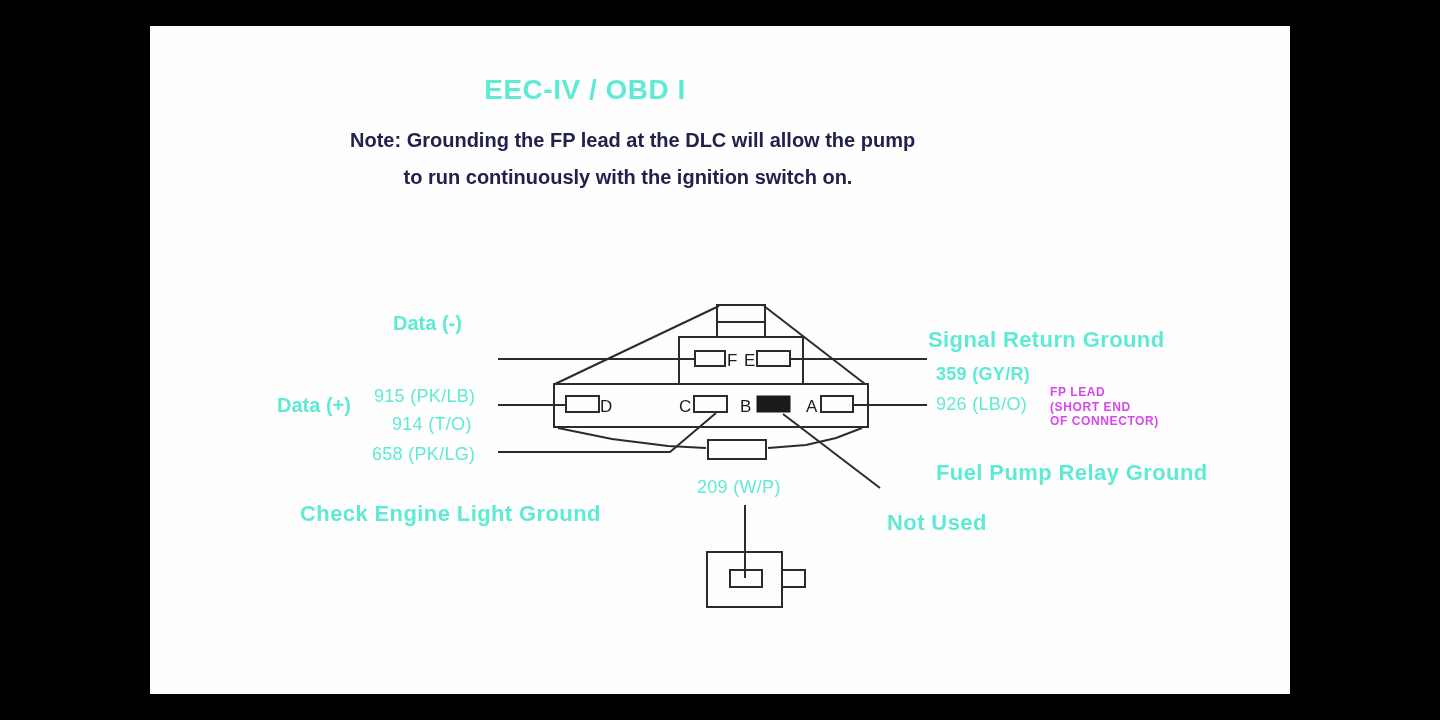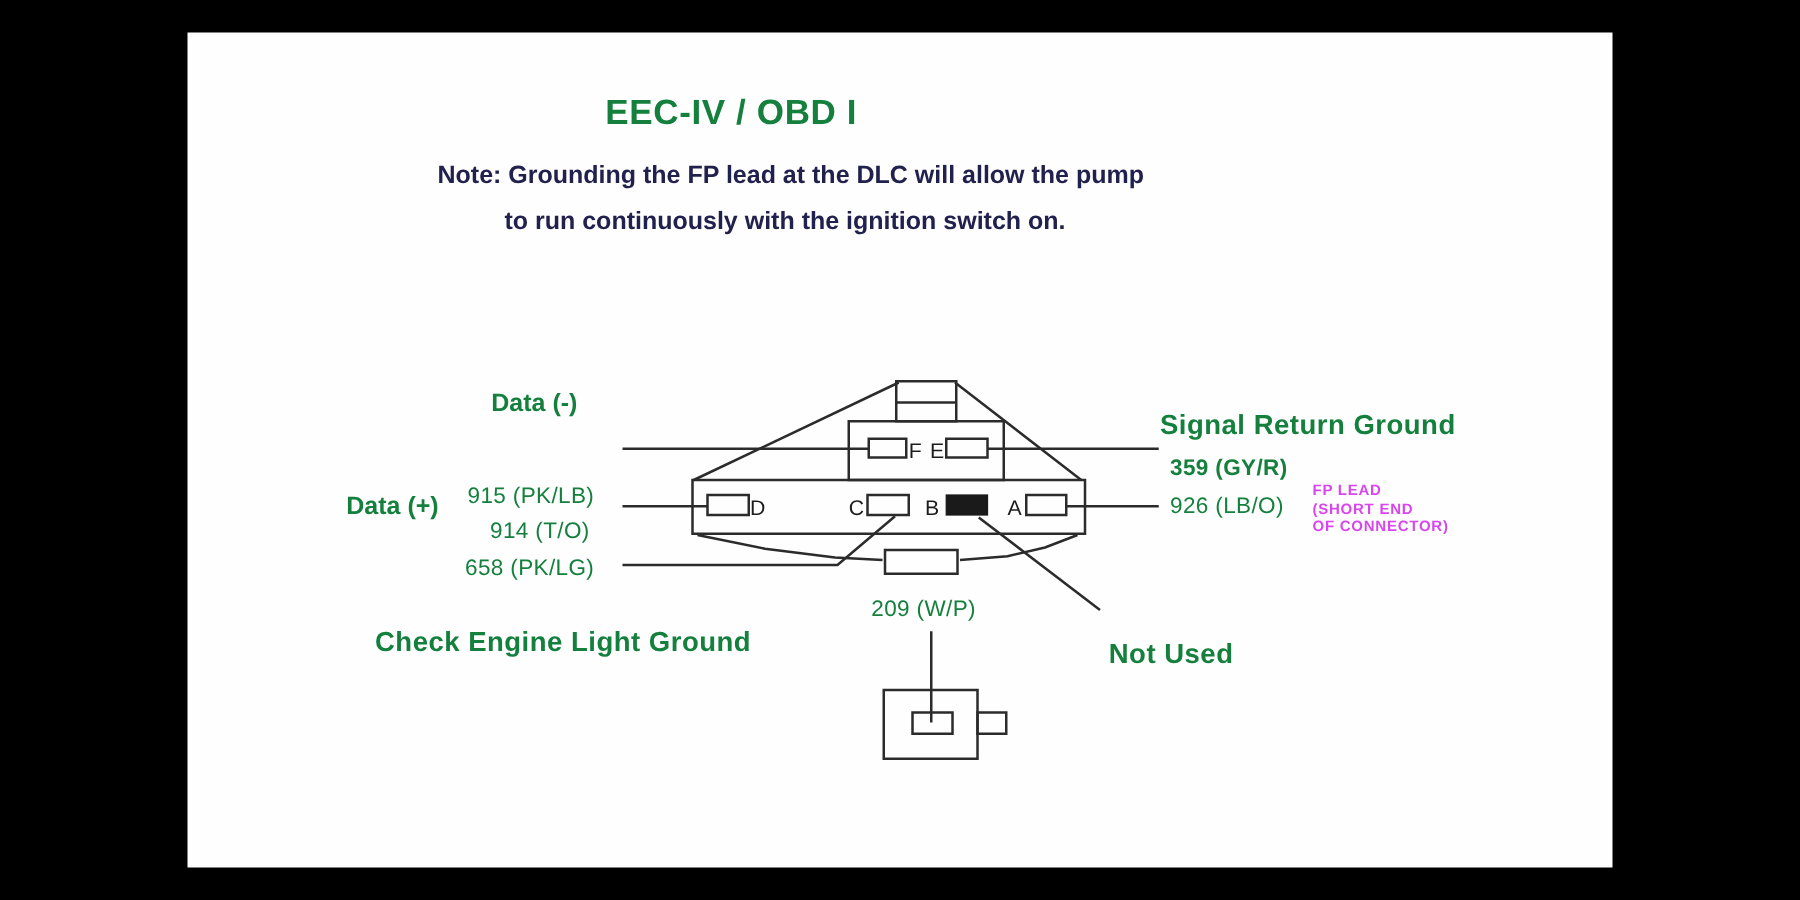--- a/index.html
+++ b/index.html
@@ -1,20 +1,20 @@
 <!DOCTYPE html>
 <html><head>
 <meta charset="utf-8">
 <style>
   html,body{margin:0;padding:0;background:#000;}
   #screen{position:relative;width:1440px;height:720px;background:#000;overflow:hidden;
           font-family:"Liberation Sans",sans-serif;}
   #panel{position:absolute;left:150px;top:26px;width:1140px;height:668px;background:#fefefe;}
   svg{position:absolute;left:0;top:0;}
-  .lbl{position:absolute;color:#15803d;white-space:nowrap;line-height:1.15;}
+  .lbl{position:absolute;color:#5eead4;white-space:nowrap;line-height:1.15;}
   .b{font-weight:bold;text-align:center;}
   .ctr{text-align:center;}
   .note{color:#21214e;}
   .small-gray{color:#d946ef;font-weight:bold;font-size:12px;line-height:14.5px;letter-spacing:.6px;}
   .wire{font-size:18px;letter-spacing:.3px;}
   .name{font-size:22px;font-weight:bold;letter-spacing:.4px;margin-top:18px;}
   .pinletter{font-family:"Liberation Sans",sans-serif;font-size:17px;fill:#1c1c1c;}
   .ln{stroke:#2b2b2b;stroke-width:2;fill:none;}
 </style>
 </head>
@@ -77,16 +77,17 @@
   <div class="lbl name" style="left:300px;top:483px;">Check Engine Light Ground</div>
 
   <div class="lbl name" style="left:928px;top:309px;">Signal Return Ground</div>
   <div class="lbl wire" style="left:936px;top:364px;font-weight:bold;">359 (GY/R)</div>
   <div class="lbl wire" style="left:936px;top:394px;">926 (LB/O)</div>
   <div class="lbl small-gray" style="left:1050px;top:385px;">
     <div>FP LEAD</div>
     <div>(SHORT END</div>
     <div>OF CONNECTOR)</div>
   </div>
+  <div class="lbl name" style="left:936px;top:442px;">Fuel Pump Relay Ground</div>
 
   <div class="lbl wire" style="left:697px;top:477px;">209 (W/P)</div>
   <div class="lbl name" style="left:887px;top:492px;">Not Used</div>
 </div>
 
 </body></html>

